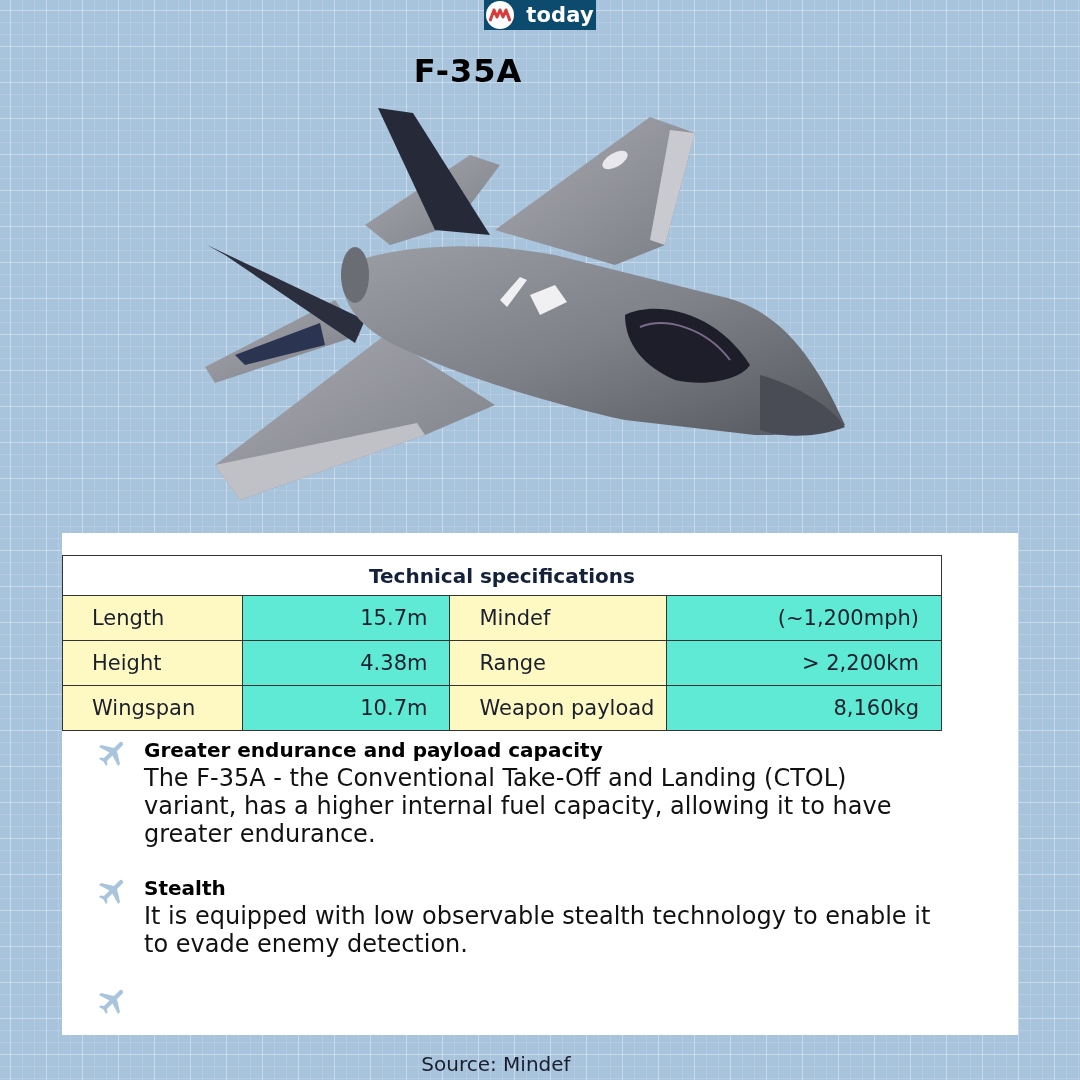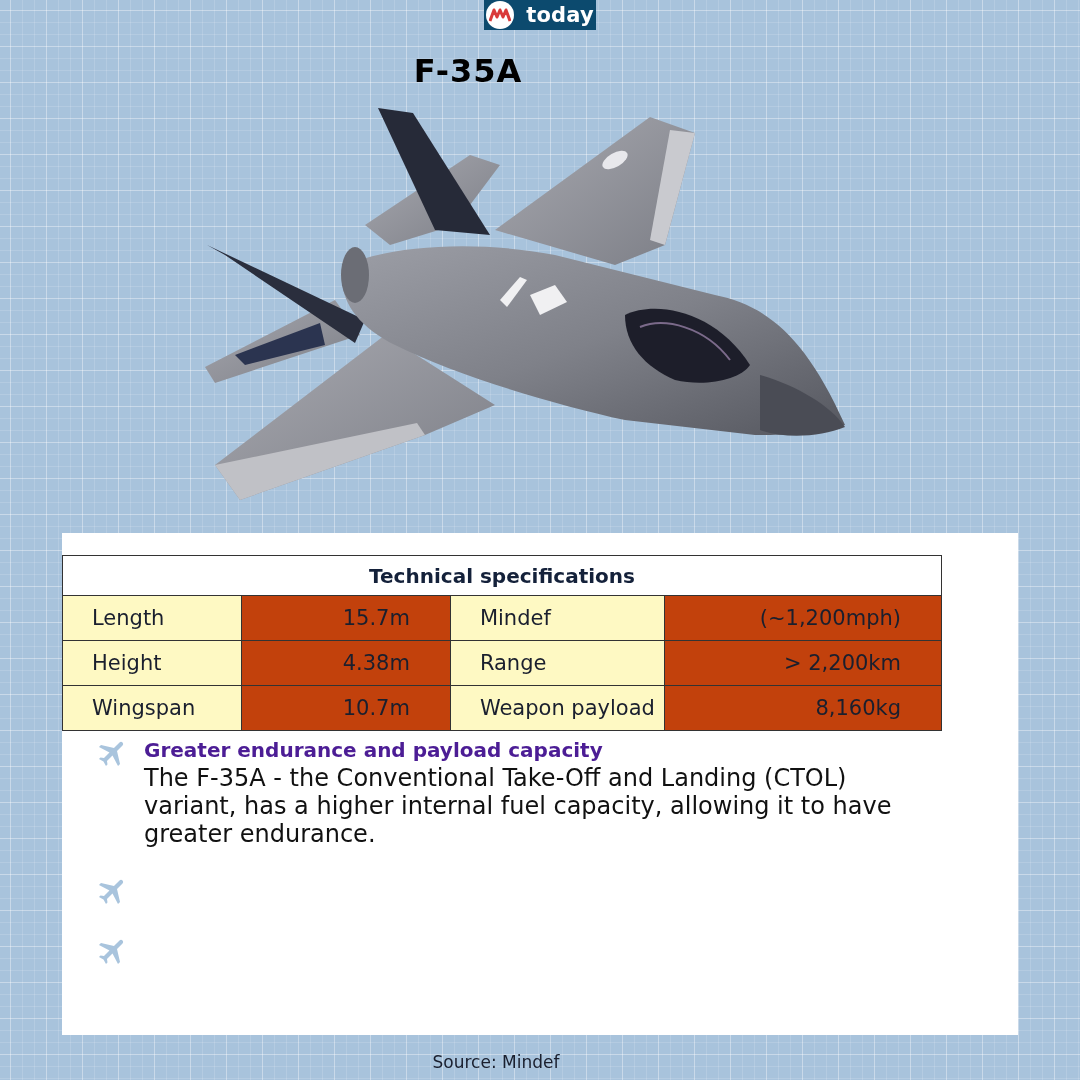--- a/index.html
+++ b/index.html
@@ -45,31 +45,31 @@
       border-collapse: collapse; font-family: "DejaVu Sans", sans-serif; margin-top: 22px;
     }
     table.specs th {
       height: 40px; font-size: 20px; font-weight: 600; color: #14213a;
       background: #fff; border: 1.5px solid #333; text-align: center;
     }
     table.specs td {
       height: 45px; font-size: 21px; color: #1a1f2e; border: 1.5px solid #333;
     }
     td.label { background: #fef9c3; padding-left: 29px; }
-    td.value { background: #c2410c; text-align: right; padding-right: 40px; }
+    td.value { background: #5eead4; text-align: right; padding-right: 22px; }
 
     .features { position: absolute; left: 96px; top: 736px; width: 900px; font-family: "DejaVu Sans", sans-serif; }
     .feature { display: flex; margin-bottom: 26px; }
     .feature-icon { width: 34px; height: 34px; margin-right: 14px; flex: none; }
-    .feature-title { font-weight: bold; font-size: 20px; color: #4c1d95; line-height: 28px; }
+    .feature-title { font-weight: bold; font-size: 20px; color: #000000; line-height: 28px; }
     .feature-body { font-size: 24px; color: #111; line-height: 28px; }
 
     .source {
       position: absolute; left: 0; top: 1052px; width: 992px; text-align: center;
-      font-size: 17px; color: #1a1f2e; font-family: "DejaVu Sans", sans-serif;
+      font-size: 20px; color: #1a1f2e; font-family: "DejaVu Sans", sans-serif;
     }
   </style>
 </head>
 <body>
 
 <div class="logo">
   <span class="logo-mark">
     <svg width="22" height="14" viewBox="0 0 22 14">
       <path d="M1 13 L5 2 L8 9 L11 2 L14 9 L17 2 L21 13" fill="none" stroke="#d93a3a" stroke-width="3" stroke-linejoin="round"></path>
     </svg>
@@ -165,20 +165,24 @@
     </svg>
     <div>
       <div class="feature-title">Greater endurance and payload capacity</div>
       <div class="feature-body" style="width:800px">The F-35A - the Conventional Take-Off and Landing (CTOL) variant, has a higher internal fuel capacity, allowing it to have greater endurance.</div>
     </div>
   </div>
   <div class="feature">
     <svg class="feature-icon" viewBox="0 0 24 24">
       <path fill="#a9c4dd" d="M21 16v-2l-8-5V3.5c0-.83-.67-1.5-1.5-1.5S10 2.67 10 3.5V9l-8 5v2l8-2.5V19l-2 1.5V22l3.5-1 3.5 1v-1.5L13 19v-5.5l8 2.5z" transform="rotate(45 12 12)"></path>
     </svg>
+    <div>
+      <div class="feature-title">Stealth</div>
+      <div class="feature-body" style="width:800px">It is equipped with low observable stealth technology to enable it to evade enemy detection.</div>
+    </div>
   </div>
   <div class="feature">
     <svg class="feature-icon" viewBox="0 0 24 24">
       <path fill="#a9c4dd" d="M21 16v-2l-8-5V3.5c0-.83-.67-1.5-1.5-1.5S10 2.67 10 3.5V9l-8 5v2l8-2.5V19l-2 1.5V22l3.5-1 3.5 1v-1.5L13 19v-5.5l8 2.5z" transform="rotate(45 12 12)"></path>
     </svg>
     <div>
     </div>
   </div>
 </div>
 

